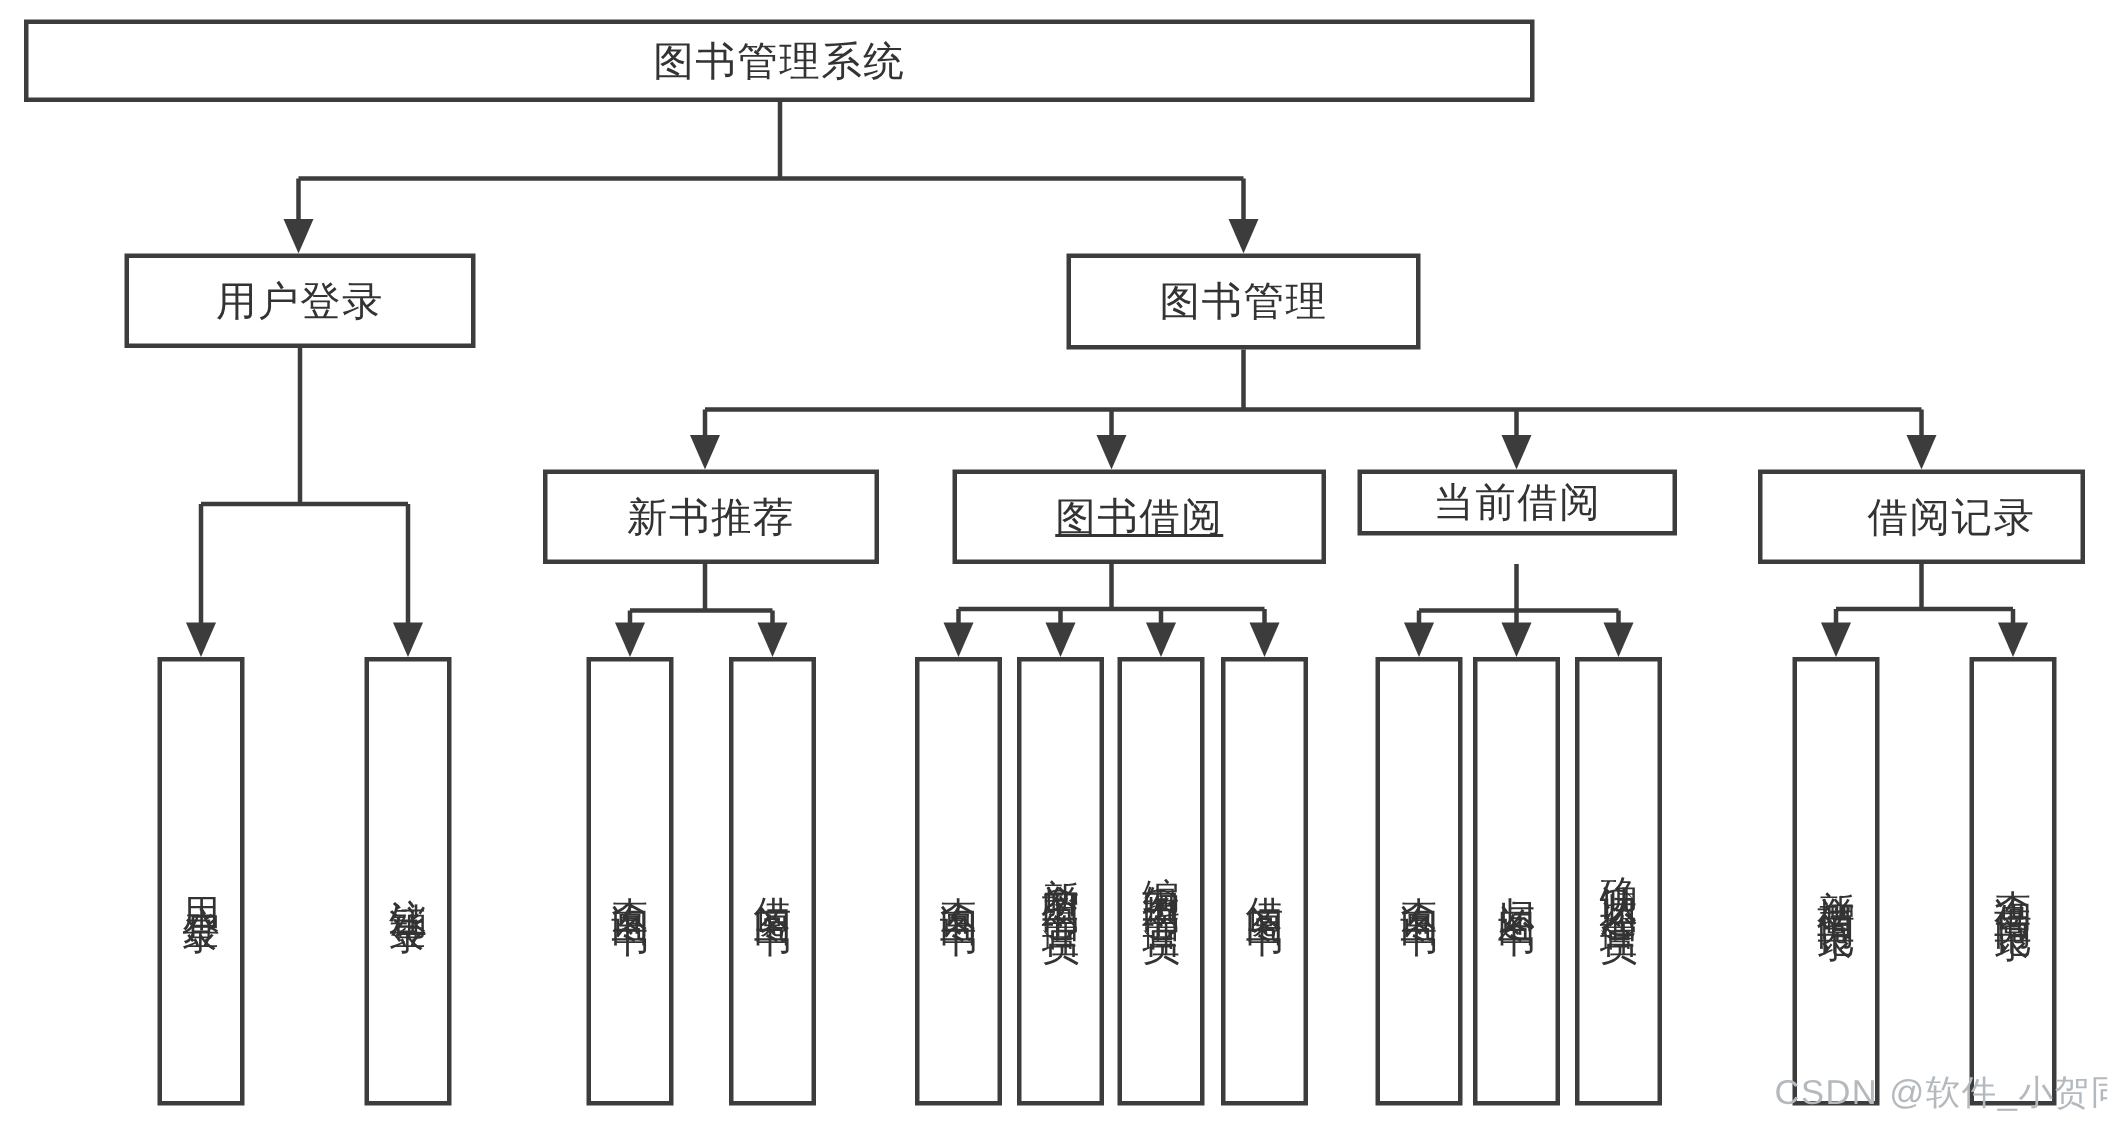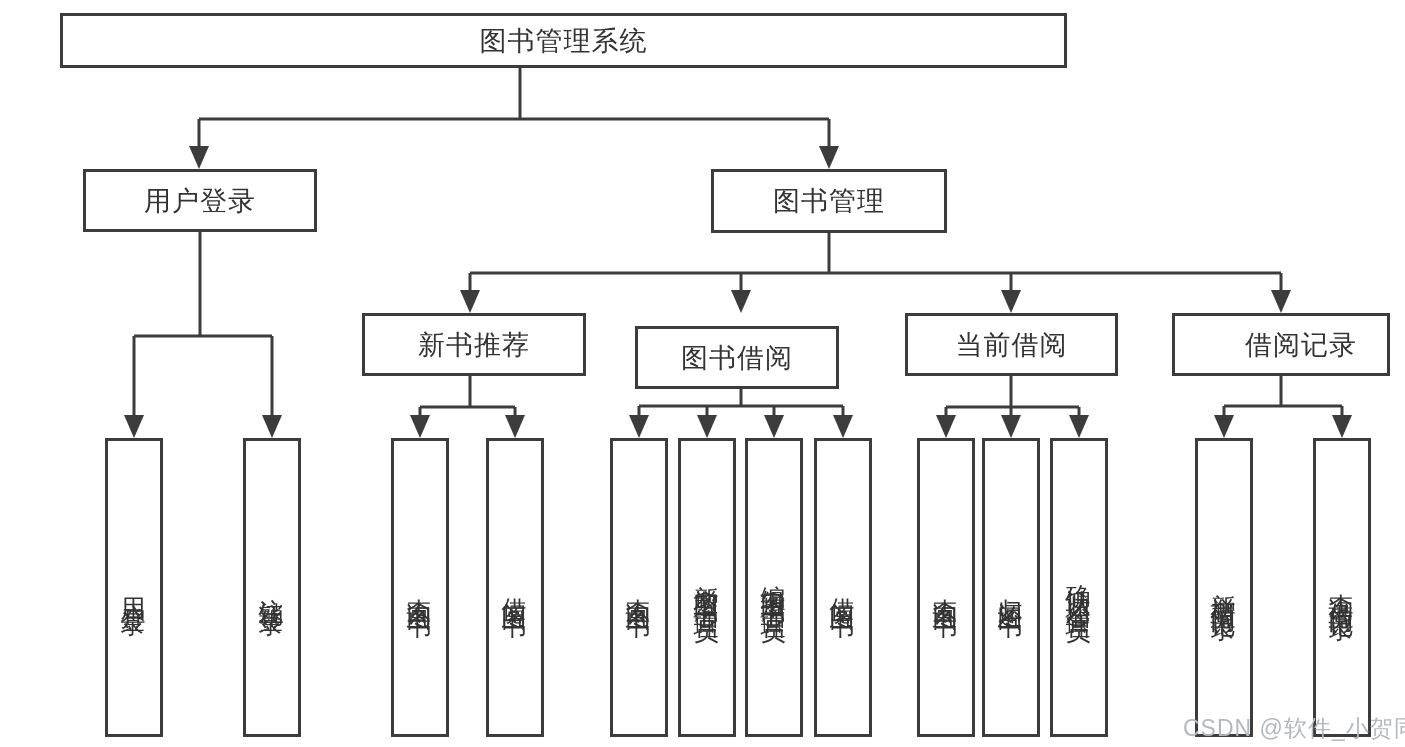--- a/index.html
+++ b/index.html
@@ -102,38 +102,38 @@
       <polygon points="764,415 784,415 774,438"></polygon>
       <polygon points="833,415 853,415 843,438"></polygon>
       <polygon points="936,415 956,415 946,438"></polygon>
       <polygon points="1001,415 1021,415 1011,438"></polygon>
       <polygon points="1069,415 1089,415 1079,438"></polygon>
       <polygon points="1214,415 1234,415 1224,438"></polygon>
       <polygon points="1332,415 1352,415 1342,438"></polygon>
     </g>
   </svg>
 
-  <div class="box" style="left:16px; top:13px; width:1007px; height:55px;margin-left:44px;">
+  <div class="box" style="left:16px; top:13px; width:1007px; height:55px;">
     <span>图书管理系统</span>
   </div>
 
   <div class="box" style="left:83px; top:169px; width:234px; height:63px;">
     <span>用户登录</span>
   </div>
   <div class="box" style="left:711px; top:169px; width:236px; height:64px;">
     <span>图书管理</span>
   </div>
 
   <div class="box" style="left:362px; top:313px; width:224px; height:63px;">
     <span>新书推荐</span>
   </div>
-  <div class="box" style="left:635px; top:326px; width:204px; height:63px;">
+  <div class="box" style="left:635px; top:313px; width:249px; height:63px;text-decoration:underline;">
     <span>图书借阅</span>
   </div>
-  <div class="box" style="left:905px; top:313px; width:213px; height:63px;">
+  <div class="box" style="left:905px; top:313px; width:213px; height:44px;">
     <span>当前借阅</span>
   </div>
   <div class="box" style="left:1172px; top:313px; width:218px; height:63px;padding-left:40px;">
     <span>借阅记录</span>
   </div>
 
   <div class="vbox" style="left:105px;">
     <span>用户登录</span>
   </div>
   <div class="vbox" style="left:243px;">

